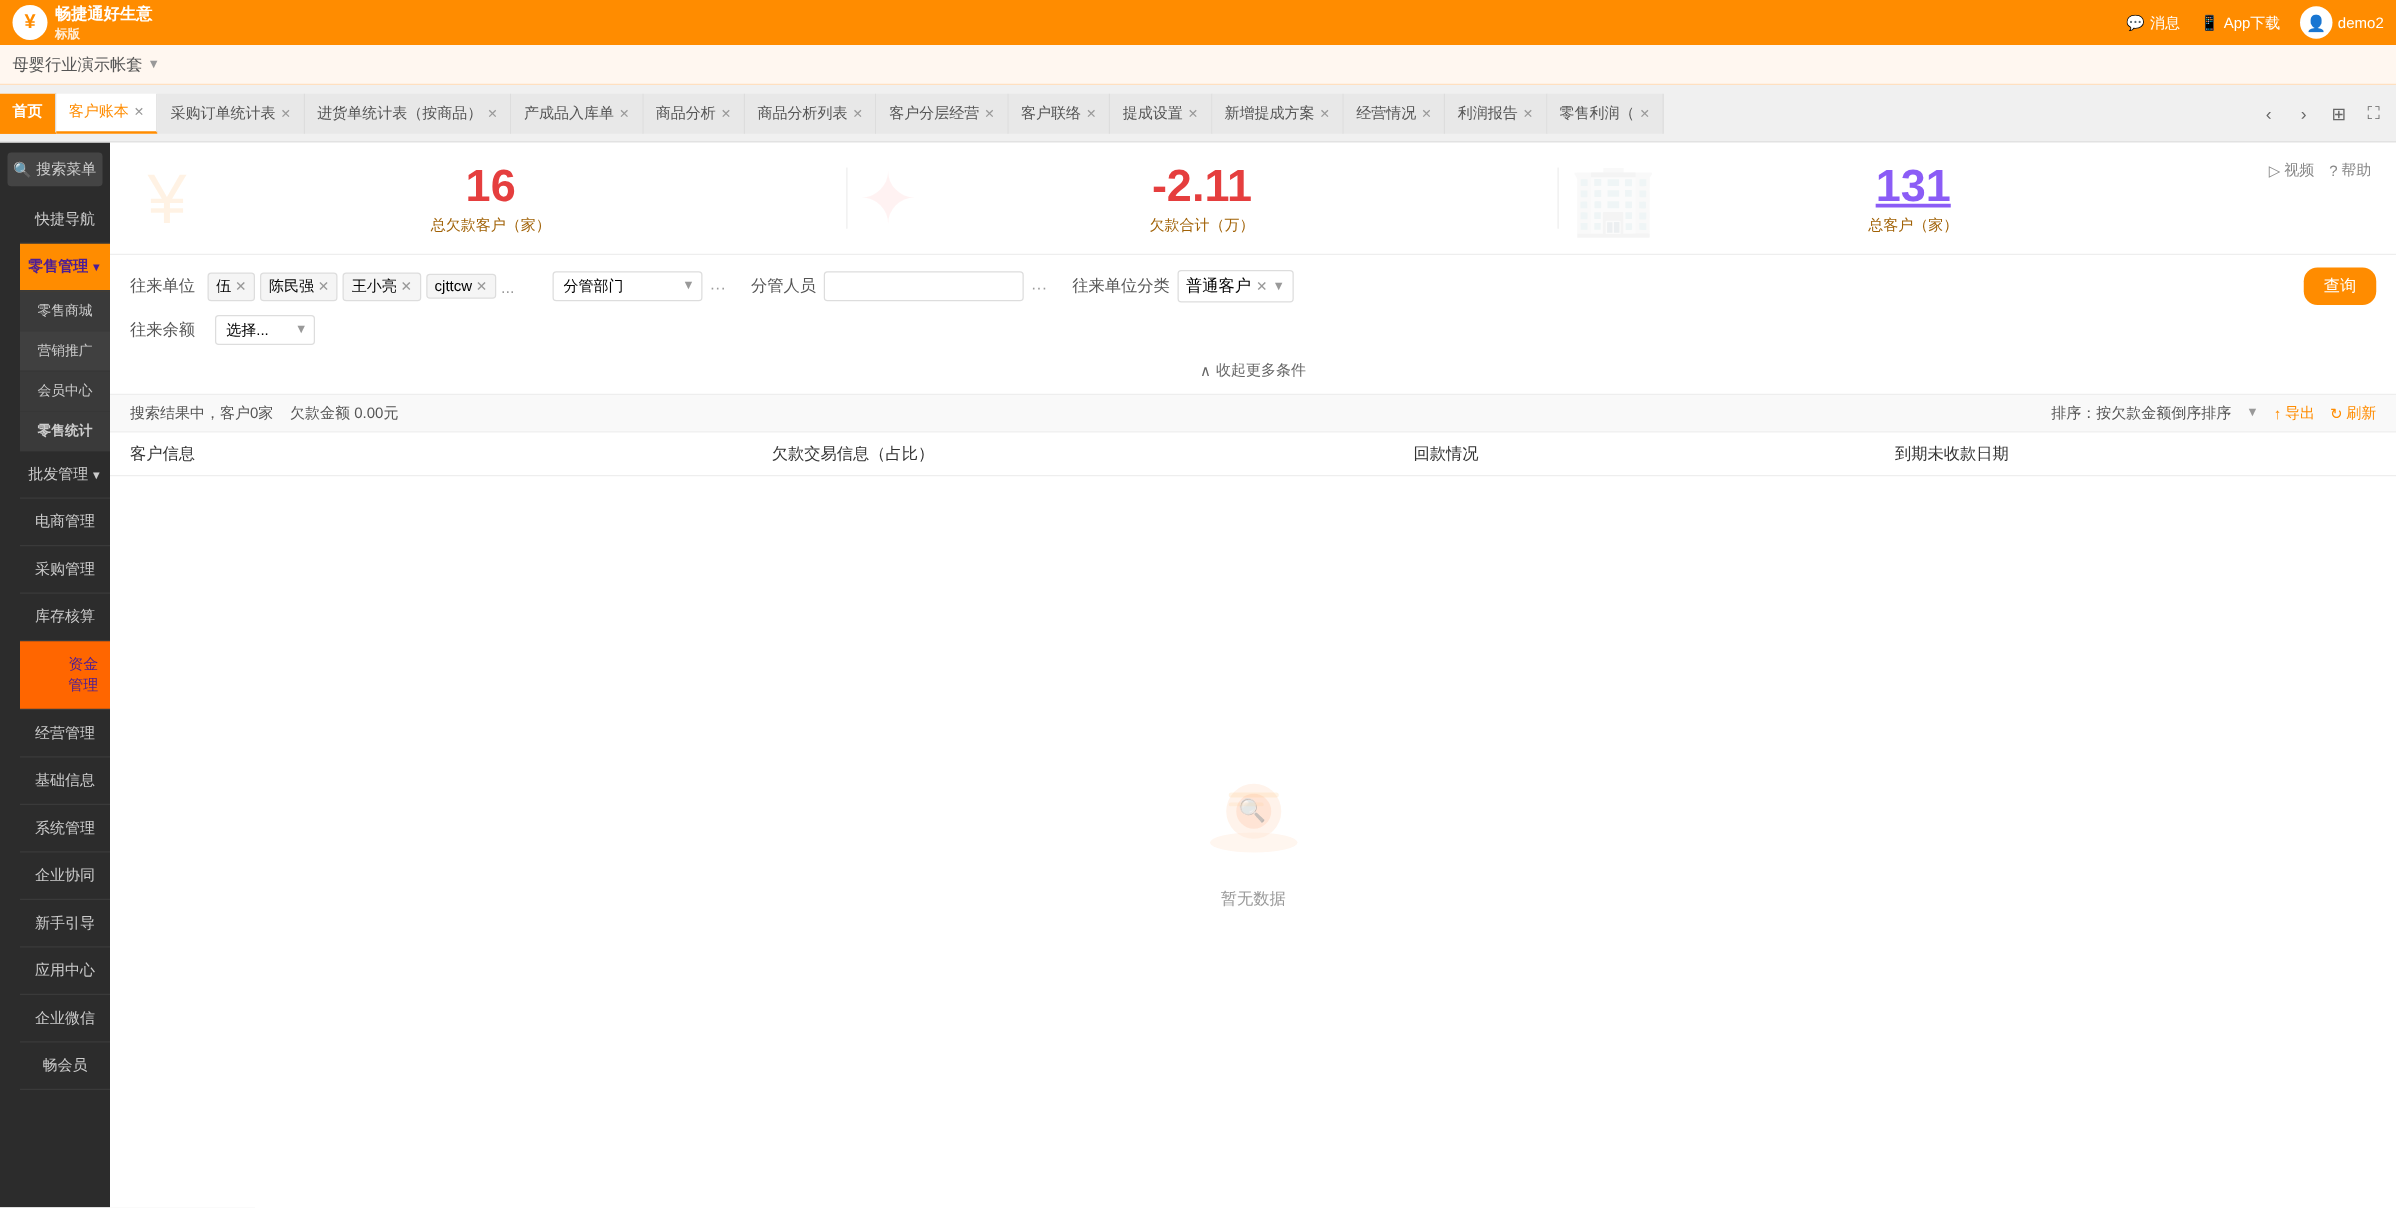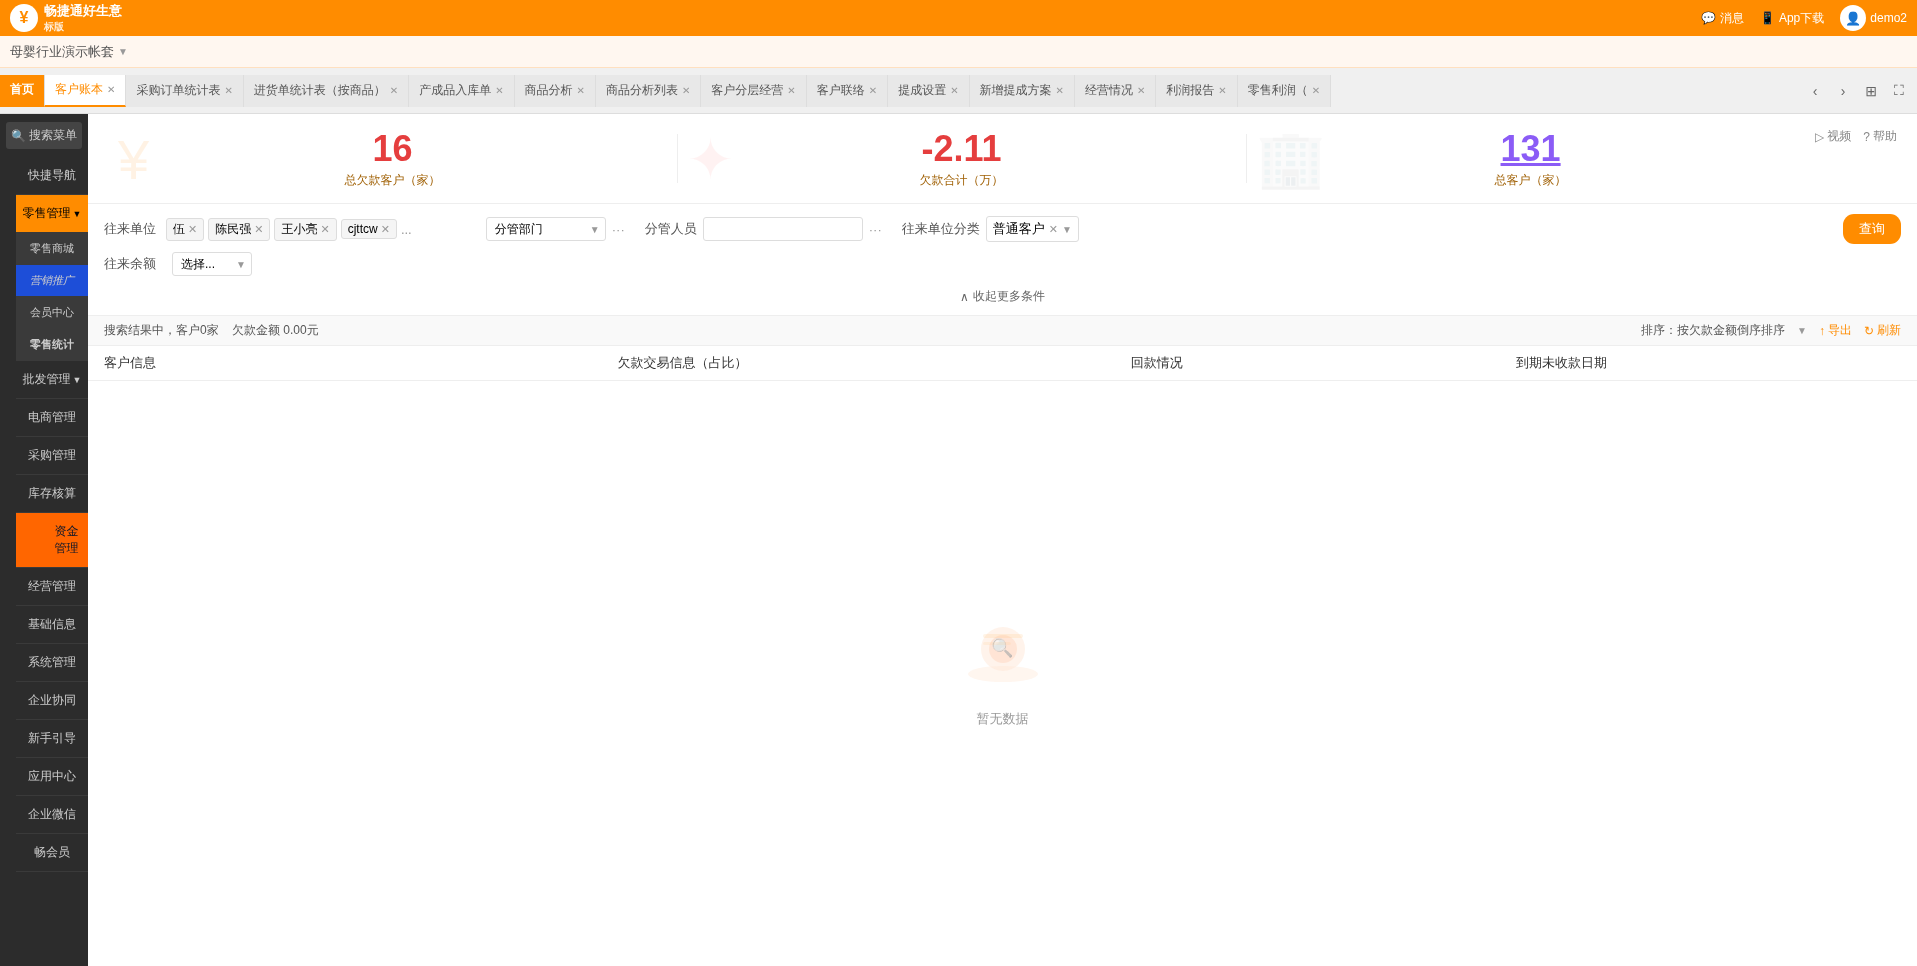--- a/index.html
+++ b/index.html
@@ -28,21 +28,21 @@
     .tab-ctrl-btn { width: 24px; height: 24px; display: flex; align-items: center; justify-content: center; cursor: pointer; color: #666; font-size: 14px; }
 
     
     .main-layout { display: flex; flex: 1; overflow: hidden; }
 
     
     .sidebar { width: 88px; background: #2c2c2c; display: flex; flex-direction: column; flex-shrink: 0; overflow-y: auto; }
     .sidebar-search { padding: 8px 6px; }
     .sidebar-search-btn { background: #444; color: #ccc; border: none; width: 100%; padding: 5px 4px; border-radius: 3px; font-size: 12px; cursor: pointer; display: flex; align-items: center; justify-content: center; gap: 3px; }
     .sidebar-item { padding: 10px 4px; text-align: center; color: #ccc; font-size: 12px; cursor: pointer; border-bottom: 1px solid #3a3a3a; margin-left: 16px; }
-    .sidebar-item.active { background: #ff8c00; color: #000000; }
+    .sidebar-item.active { background: #ff8c00; color: #4c1d95; font-weight: bold; }
     .sidebar-item.has-arrow { display: flex; align-items: center; justify-content: center; gap: 2px; }
 
     
     .content-area { flex: 1; display: flex; flex-direction: column; overflow: hidden; background: #fff; }
 
     
     .stats-row { display: flex; background: #fff; border-bottom: 1px solid #eee; padding: 14px 20px; gap: 0; align-items: center; flex-shrink: 0; }
     .stat-block { flex: 1; display: flex; flex-direction: column; align-items: center; position: relative; padding: 0 20px; }
     .stat-block + .stat-block::before { content: ''; position: absolute; left: 0; top: 10%; height: 80%; border-left: 1px solid #eee; }
     .stat-value { font-size: 36px; font-weight: bold; color: #e53e3e; }
@@ -54,21 +54,21 @@
 
     
     .filter-area { background: #fff; padding: 10px 16px 6px; border-bottom: 1px solid #eee; flex-shrink: 0; }
     .filter-row { display: flex; align-items: center; gap: 10px; margin-bottom: 8px; flex-wrap: wrap; }
     .filter-label { color: #555; font-size: 13px; white-space: nowrap; }
     .filter-tags { display: flex; align-items: center; gap: 4px; flex-wrap: wrap; }
     .filter-tag { background: #f5f5f5; border: 1px solid #ddd; border-radius: 3px; padding: 2px 6px; font-size: 12px; display: flex; align-items: center; gap: 3px; }
     .filter-tag .x { cursor: pointer; color: #999; font-size: 11px; }
     .filter-more { color: #999; cursor: pointer; font-size: 13px; }
     .filter-select { border: 1px solid #ddd; border-radius: 3px; padding: 4px 24px 4px 8px; font-size: 12px; background: #fff; appearance: none; cursor: pointer; position: relative; min-width: 120px; }
-    .filter-select-wrap { position: relative; display: inline-block; margin-left: 44px; }
+    .filter-select-wrap { position: relative; display: inline-block; }
     .filter-select-wrap::after { content: '▼'; position: absolute; right: 6px; top: 50%; transform: translateY(-50%); font-size: 10px; color: #999; pointer-events: none; }
     .filter-input { border: 1px solid #ddd; border-radius: 3px; padding: 4px 8px; font-size: 12px; min-width: 160px; }
     .filter-dots { cursor: pointer; color: #999; }
     .collapse-btn { display: flex; align-items: center; justify-content: center; gap: 4px; color: #666; font-size: 12px; cursor: pointer; padding: 4px 0; }
     .query-btn { background: #ff8c00; color: white; border: none; border-radius: 3px; padding: 6px 16px; font-size: 13px; cursor: pointer; }
 
     
     .results-info { background: #f9f9f9; padding: 6px 16px; font-size: 12px; color: #555; display: flex; align-items: center; justify-content: space-between; border-bottom: 1px solid #eee; flex-shrink: 0; }
     .results-right { display: flex; align-items: center; gap: 12px; }
     .action-btn { display: flex; align-items: center; gap: 3px; color: #ff8c00; cursor: pointer; font-size: 12px; }
@@ -194,21 +194,21 @@
     <div class="sidebar-item">
       <span>快捷导航</span>
     </div>
     <div class="sidebar-item active has-arrow" style="background:#ff8c00;">
       <span>零售管理</span>
       <span style="font-size:9px;">▼</span>
     </div>
     <div class="sidebar-item" style="background:#3a3a3a;color:#ccc;font-size:11px;padding:8px 4px;">
       <span>零售商城</span>
     </div>
-    <div class="sidebar-item" style="background:#1d4ed8;color:#ccc;font-size:11px;padding:8px 4px;font-style:italic;">
+    <div class="sidebar-item" style="background:#404040;color:#ccc;font-size:11px;padding:8px 4px;">
       <span>营销推广</span>
     </div>
     <div class="sidebar-item" style="background:#3a3a3a;color:#ccc;font-size:11px;padding:8px 4px;">
       <span>会员中心</span>
     </div>
     <div class="sidebar-item" style="background:#3a3a3a;color:#ccc;font-size:11px;padding:8px 4px;font-weight:bold;">
       <span>零售统计</span>
     </div>
     <div class="sidebar-item has-arrow">
       <span>批发管理</span>
@@ -216,21 +216,21 @@
     </div>
     <div class="sidebar-item">
       <span>电商管理</span>
     </div>
     <div class="sidebar-item">
       <span>采购管理</span>
     </div>
     <div class="sidebar-item">
       <span>库存核算</span>
     </div>
-    <div class="sidebar-item" style="background:#ff6600;color:#0f172a;padding-left:33px;">
+    <div class="sidebar-item" style="background:#ff6600;color:#4c1d95;padding-left:33px;">
       <span>资金管理</span>
     </div>
     <div class="sidebar-item">
       <span>经营管理</span>
     </div>
     <div class="sidebar-item">
       <span>基础信息</span>
     </div>
     <div class="sidebar-item">
       <span>系统管理</span>

